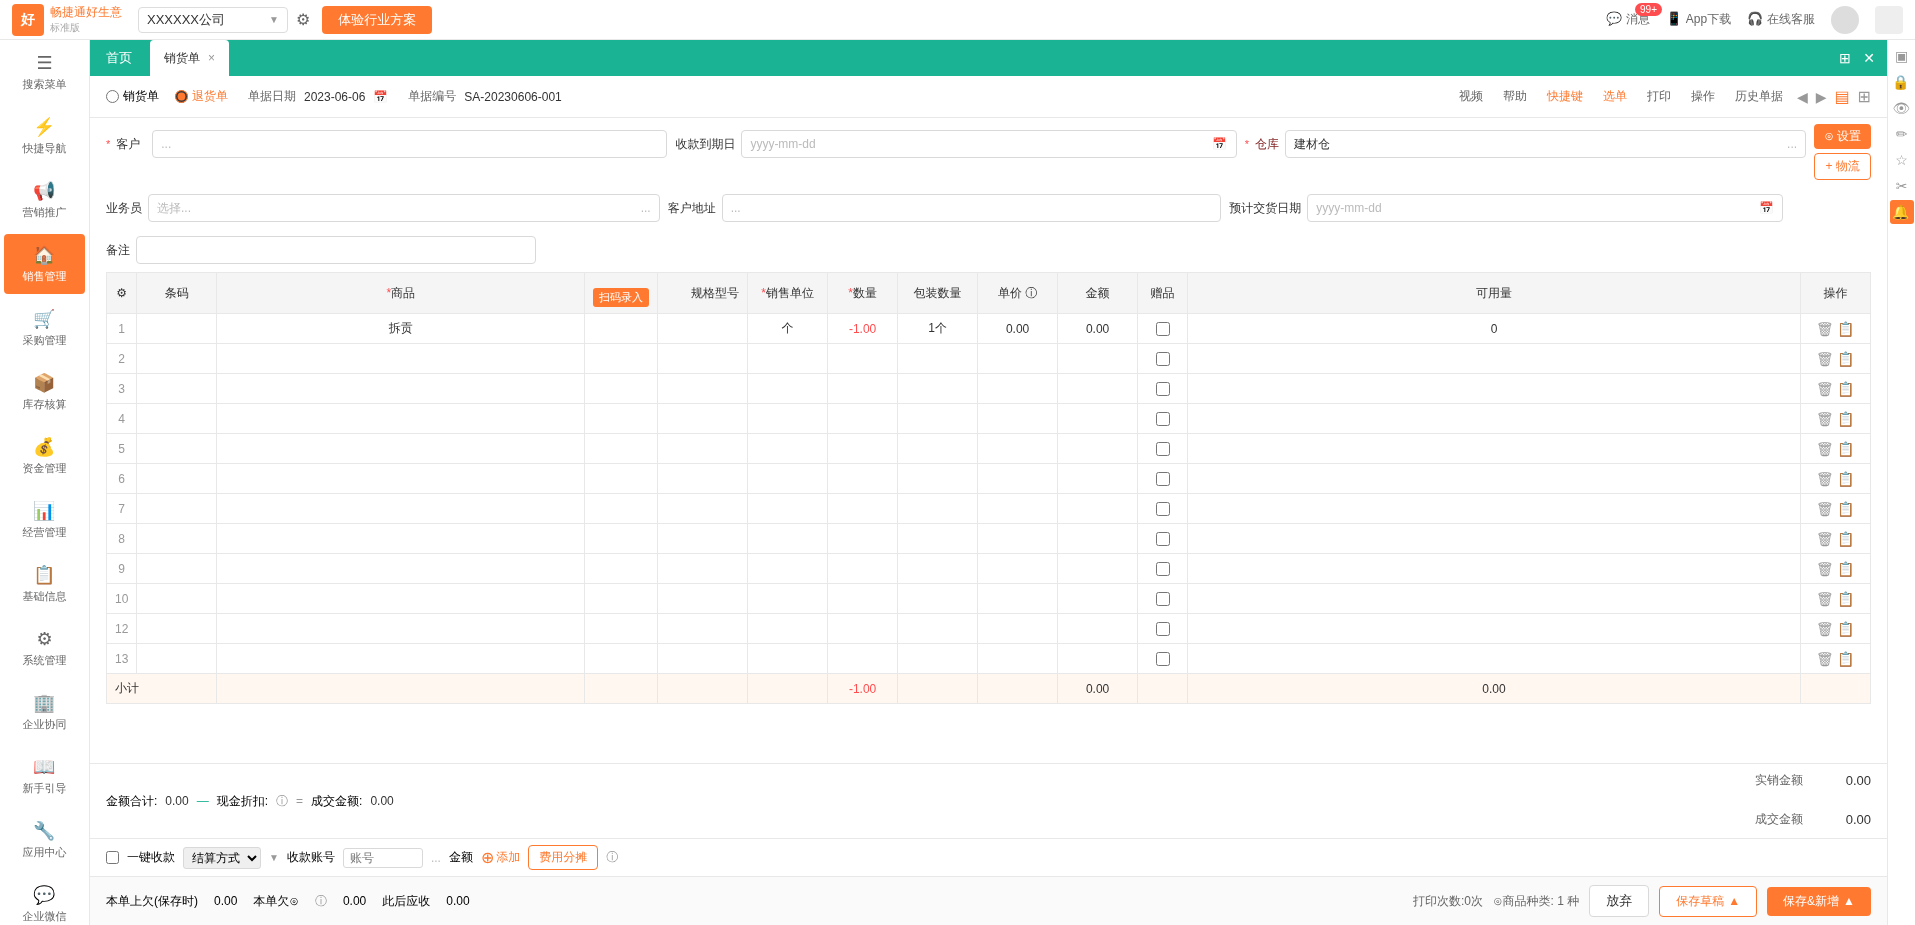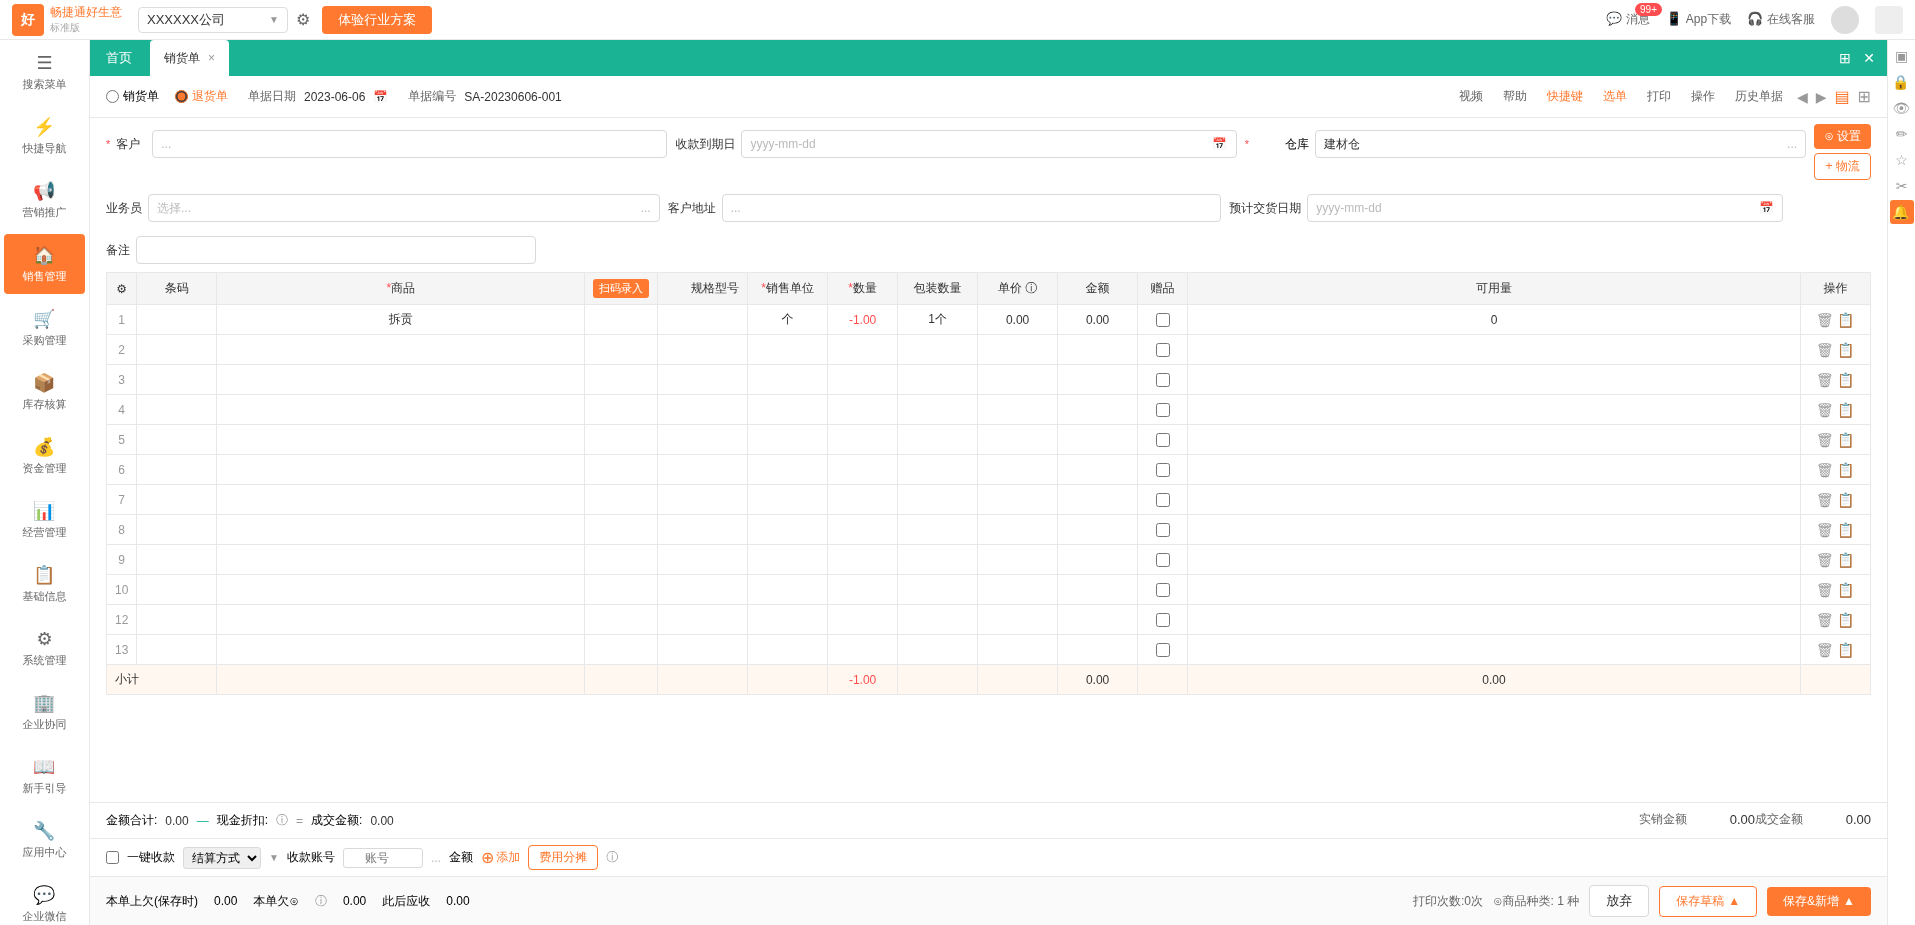--- a/index.html
+++ b/index.html
@@ -60,21 +60,21 @@
     .field-input { flex: 1; border: 1px solid #d9d9d9; border-radius: 4px; padding: 4px 8px; font-size: 12px; color: #333; cursor: pointer; display: flex; align-items: center; justify-content: space-between; min-height: 28px; background: white; }
     .right-btn { border: 1px solid #ff7a30; color: #ff7a30; background: white; border-radius: 4px; padding: 4px 10px; cursor: pointer; font-size: 12px; white-space: nowrap; }
 
     
     .table-area { flex: 1; overflow: auto; margin: 0 16px; }
     table { width: 100%; border-collapse: collapse; font-size: 12px; }
     thead th { background: #f5f5f5; border: 1px solid #e8e8e8; padding: 6px 8px; text-align: center; white-space: nowrap; color: #333; font-weight: normal; position: sticky; top: 0; z-index: 1; }
     tbody td { border: 1px solid #e8e8e8; padding: 5px 8px; text-align: center; color: #333; height: 30px; }
     tbody td.red { color: #ff4d4f; }
     .row-num { color: #999; }
-    .scan-btn { background: #ff7a30; color: white; border: none; border-radius: 3px; padding: 2px 6px; font-size: 11px; cursor: pointer; }
+    .scan-btn { background: #ff7a30; color: white; border: none; border-radius: 3px; padding: 2px 6px; font-size: 11px; cursor: pointer; margin-top: 9px; }
     .subtotal-row td { background: #fff7f0; font-weight: 500; }
     .col-action { display: flex; align-items: center; justify-content: center; gap: 4px; }
     .action-icon { color: #999; cursor: pointer; font-size: 14px; }
 
     
     .footer-calc { padding: 8px 16px; border-top: 1px solid #e8e8e8; display: flex; align-items: center; gap: 8px; font-size: 12px; flex-shrink: 0; }
     .footer-payment { padding: 6px 16px; border-top: 1px solid #e8e8e8; display: flex; align-items: center; gap: 8px; font-size: 12px; flex-shrink: 0; }
     .footer-bottom { padding: 8px 16px; background: #fafafa; border-top: 1px solid #e8e8e8; display: flex; align-items: center; gap: 16px; font-size: 12px; flex-shrink: 0; }
     .footer-bottom-right { margin-left: auto; display: flex; align-items: center; gap: 10px; }
     .btn-abandon { border: 1px solid #d9d9d9; background: white; color: #333; padding: 6px 16px; border-radius: 4px; cursor: pointer; font-size: 13px; }
@@ -253,21 +253,21 @@
           <div class="field-row" style="display:flex;align-items:center;gap:6px;">
             <span style="color:#333;white-space:nowrap;">收款到期日</span>
             <div class="field-input" style="flex:1;color:#bbb;">
               <span>yyyy-mm-dd</span>
               <span>📅</span>
             </div>
           </div>
 
           <div class="field-row" style="display:flex;align-items:center;gap:6px;">
             <span style="color:#ff4d4f;font-size:11px;">*</span>
-            <span style="color:#000000;white-space:nowrap;margin-left:30px;">仓库</span>
+            <span style="color:#7f1d1d;white-space:nowrap;">仓库</span>
             <div class="field-input" style="flex:1;justify-content:space-between;">
               <span>建材仓</span>
               <span style="color:#bbb;">...</span>
             </div>
           </div>
         </div>
 
         <div style="display:flex;flex-direction:column;gap:4px;margin-left:8px;">
           <button class="right-btn" style="background:#ff7a30;color:white;border:none;">⊙ 设置</button>
           <button class="right-btn">+ 物流</button>
@@ -639,41 +639,41 @@
 
       <div class="footer-calc">
         <span>金额合计:</span>
         <span style="color:#333;font-weight:500;">0.00</span>
         <span style="color:#1ab394;">—</span>
         <span>现金折扣:</span>
         <span style="color:#999;cursor:pointer;">ⓘ</span>
         <span style="color:#999;">=</span>
         <span>成交金额:</span>
         <span style="color:#333;font-weight:500;">0.00</span>
-        <div class="summary-right" style="margin-left:auto;display:flex;flex-direction:row;gap:0;text-align:right;">
+        <div class="summary-right" style="margin-left:auto;display:flex;flex-direction:column;gap:20px;text-align:right;">
           <div class="summary-row">
             <span class="summary-label">实销金额</span>
             <span class="summary-value">0.00</span>
           </div>
           <div class="summary-row">
             <span class="summary-label">成交金额</span>
             <span class="summary-value">0.00</span>
           </div>
         </div>
       </div>
 
       <div class="footer-payment">
         <input type="checkbox" style="">
         <span>一键收款</span>
         <select style="border:1px solid #d9d9d9;border-radius:3px;padding:2px 4px;font-size:12px;">
           <option>结算方式</option>
         </select>
         <span style="color:#999;font-size:10px;">▼</span>
         <span>收款账号</span>
-        <input type="text" style="border: 1px solid rgb(217, 217, 217); border-radius: 3px; padding: 2px 21px; font-size: 12px; width: 80px;" placeholder="账号">
+        <input type="text" style="border: 1px solid rgb(217, 217, 217); border-radius: 3px; padding: 2px 6px; font-size: 12px; width: 80px;" placeholder="账号">
         <span style="color:#bbb;">...</span>
         <span>金额</span>
         <span class="add-btn">
           <span style="color:#ff7a30;font-size:16px;">⊕</span>
           <span>添加</span>
         </span>
         <button class="expense-btn">费用分摊</button>
         <span style="color:#999;cursor:pointer;">ⓘ</span>
       </div>
 

